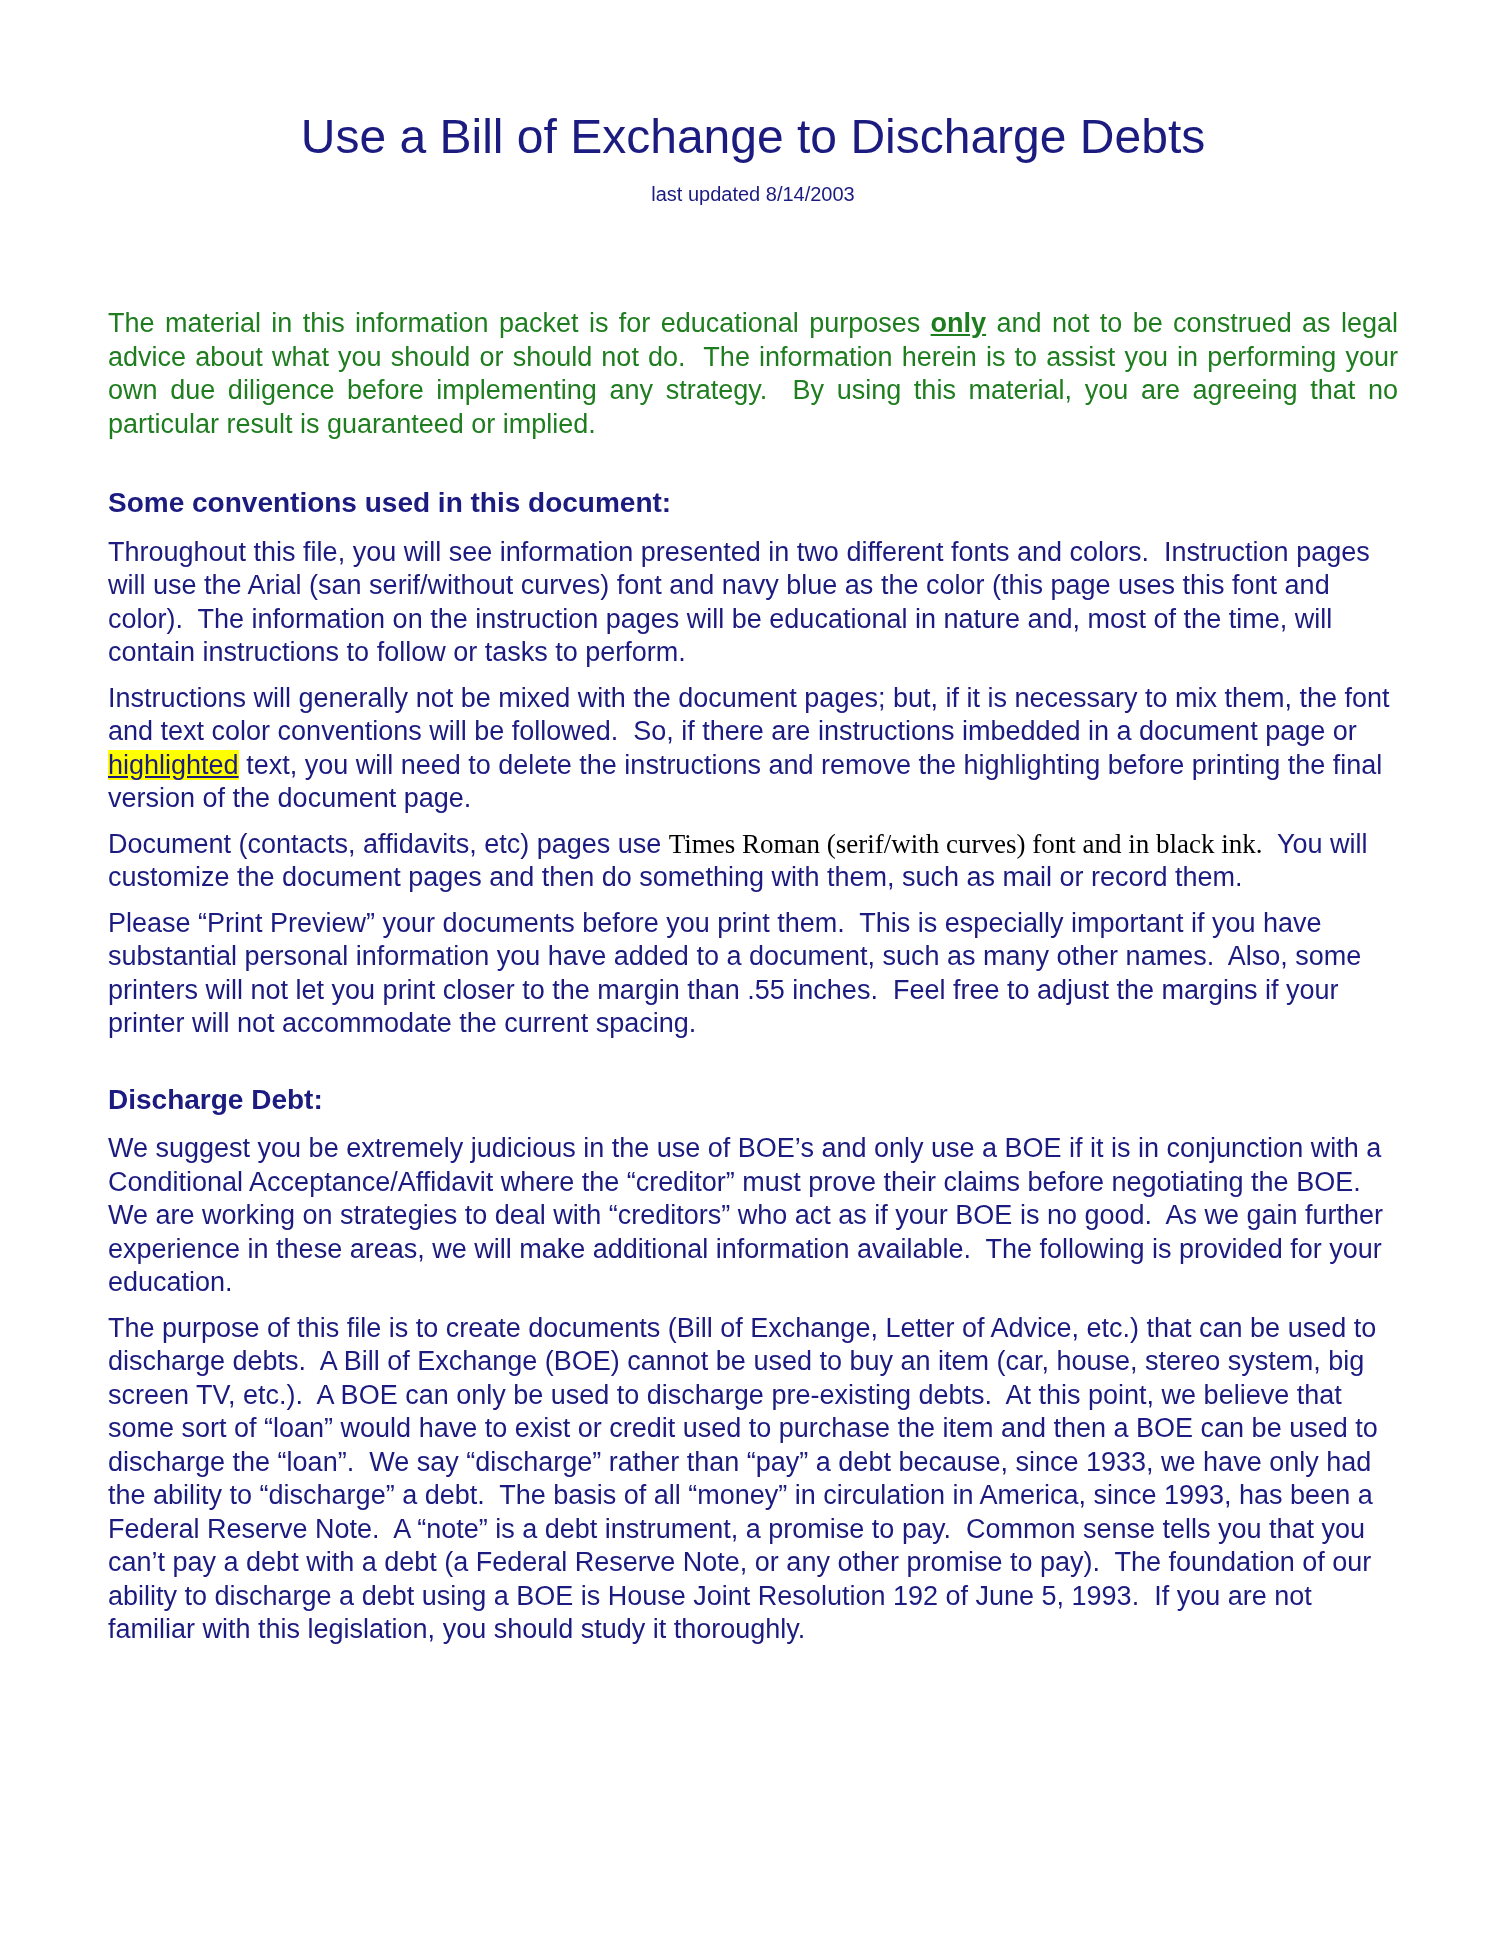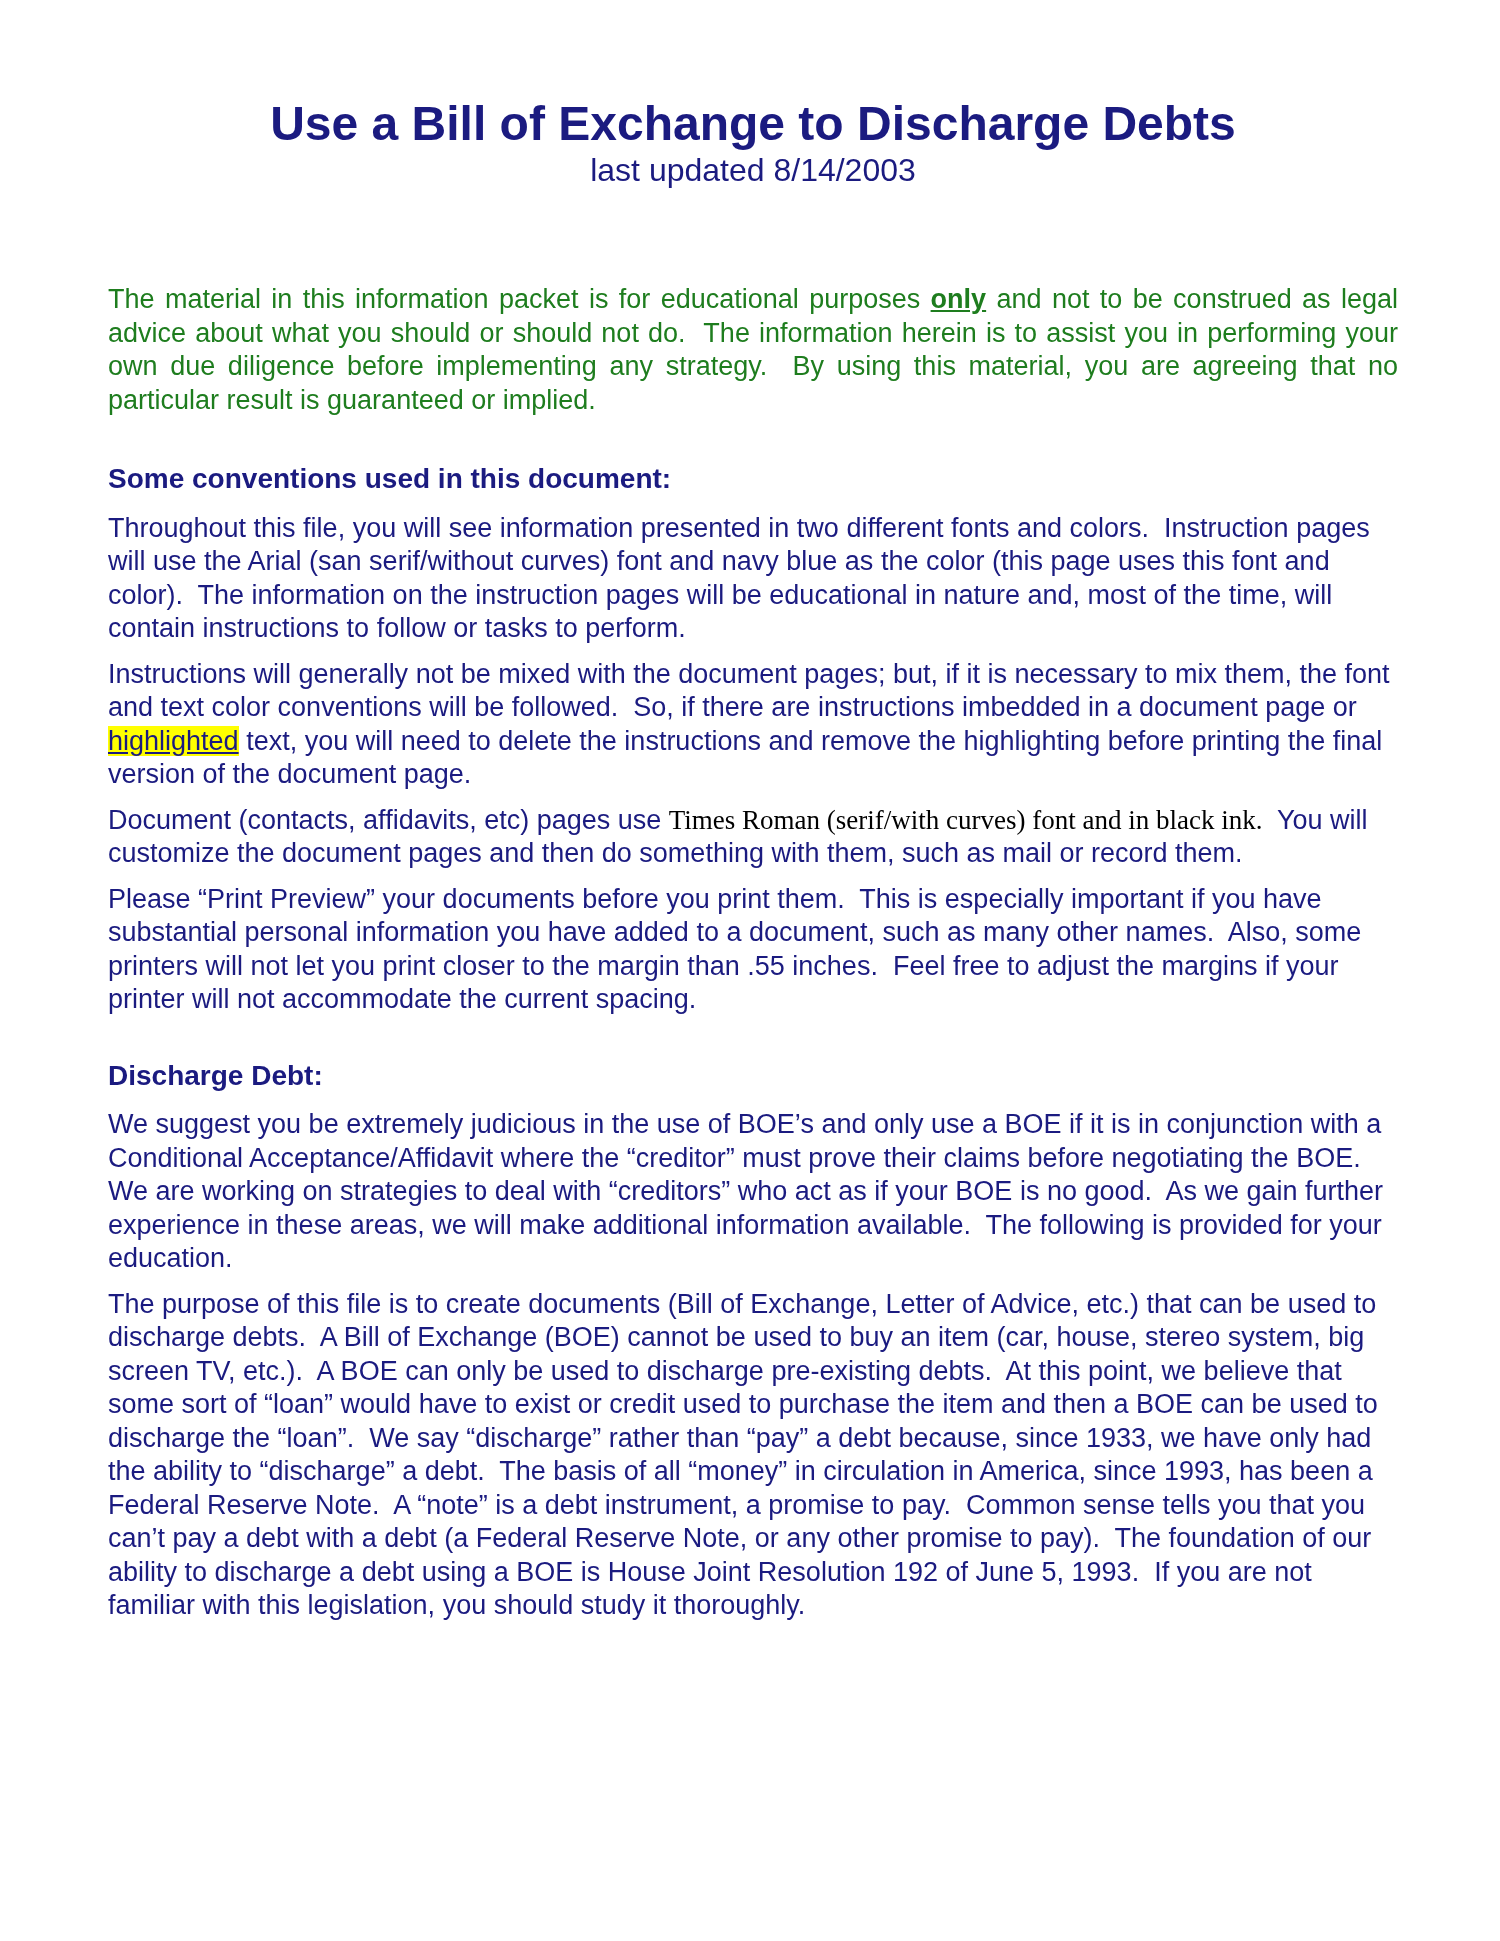--- a/index.html
+++ b/index.html
@@ -16,31 +16,31 @@
     -webkit-font-smoothing:antialiased;
   }
   .page{
     box-sizing:border-box;
     width:1500px;height:1941px;
     padding:96px 102px 0 108px;
     background:#ffffff;
     overflow:hidden;
   }
   .doc-title{
-    margin:0;
+    margin:13px;
     font-size:48px;
-    font-weight:bold;
+    font-weight:normal;
     line-height:56px;
     text-align:center;
     color:var(--navy);
     letter-spacing:0px;
   }
   .doc-subtitle{
     margin:2px 0 96px 0;
-    font-size:32px;
+    font-size:20px;
     line-height:33px;
     text-align:center;
     color:var(--navy);
   }
   .para{
     margin:0 0 12px 0;
     font-size:27px;
     line-height:33.5px;
     color:var(--navy);
   }

